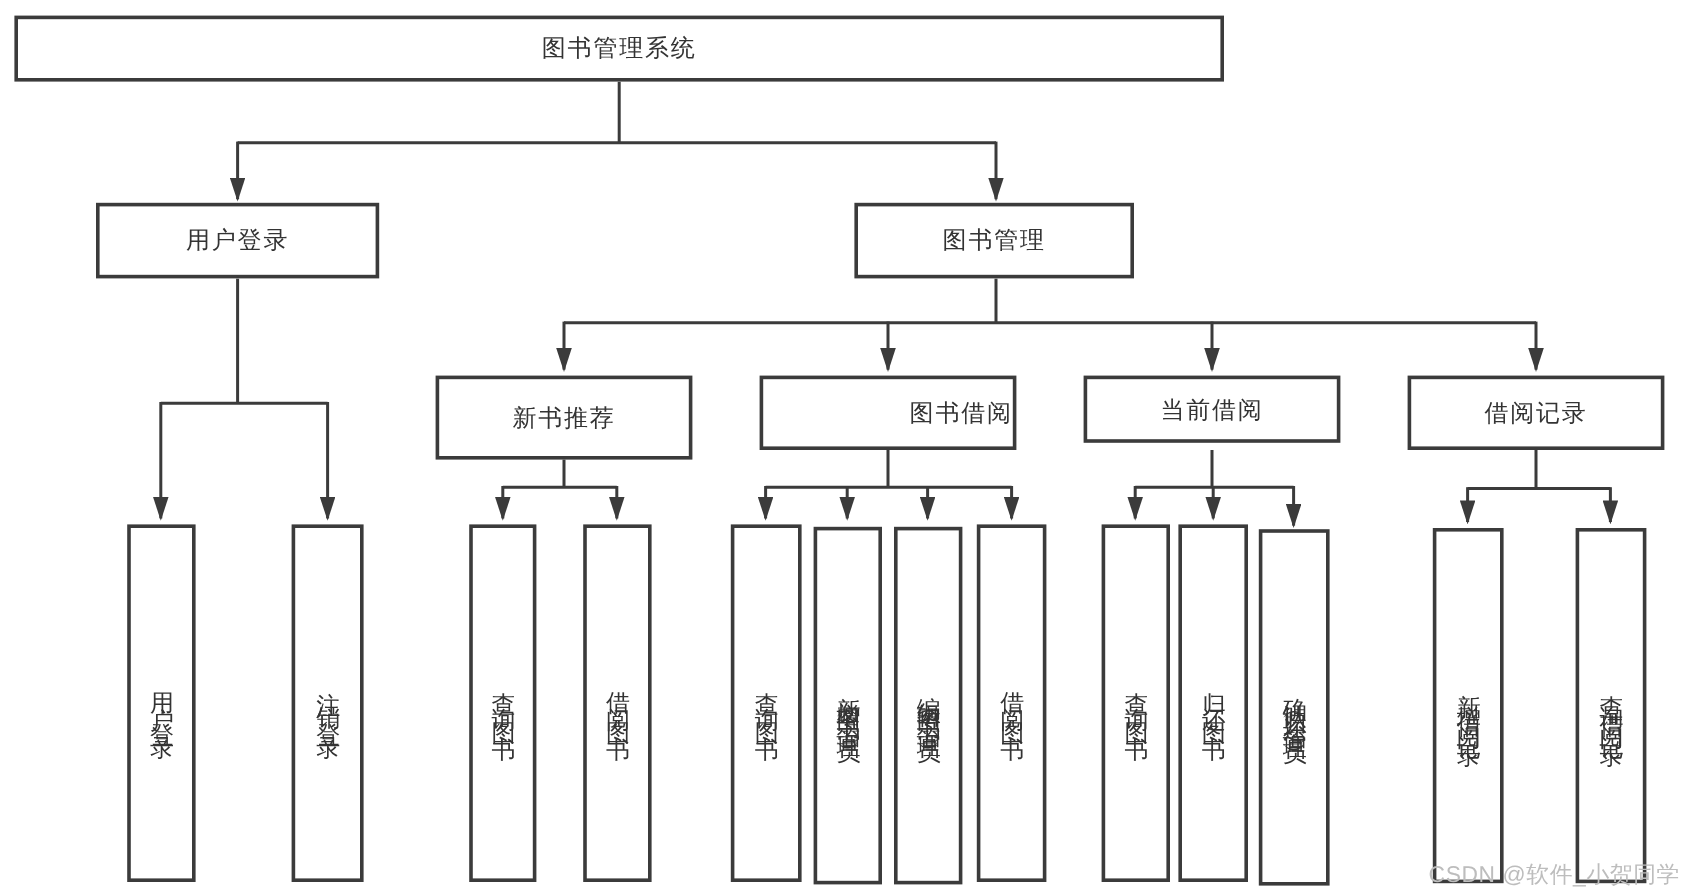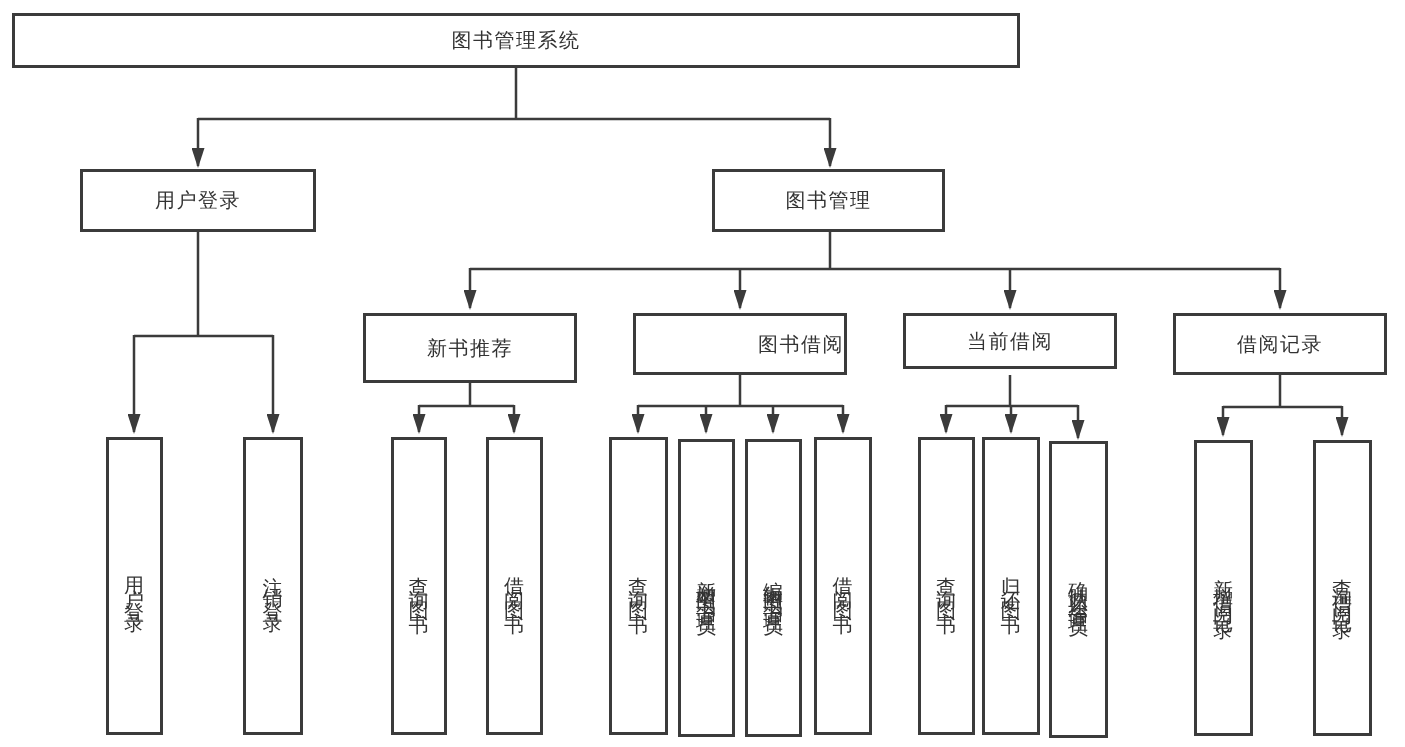--- a/index.html
+++ b/index.html
@@ -177,14 +177,15 @@
     <span class="vlabel sp9">确认归还（管理员）</span>
   </div>
 
   <div class="node" style="left:1194px; top:440px; width:59px; height:296px;">
     <span class="vlabel sp6">新增借阅记录</span>
   </div>
   <div class="node" style="left:1313px; top:440px; width:59px; height:296px;">
     <span class="vlabel sp6">查询借阅记录</span>
   </div>
 
+  <div class="watermark">CSDN @软件_小贺同学</div>
 
 </div>
 
 </body></html>

